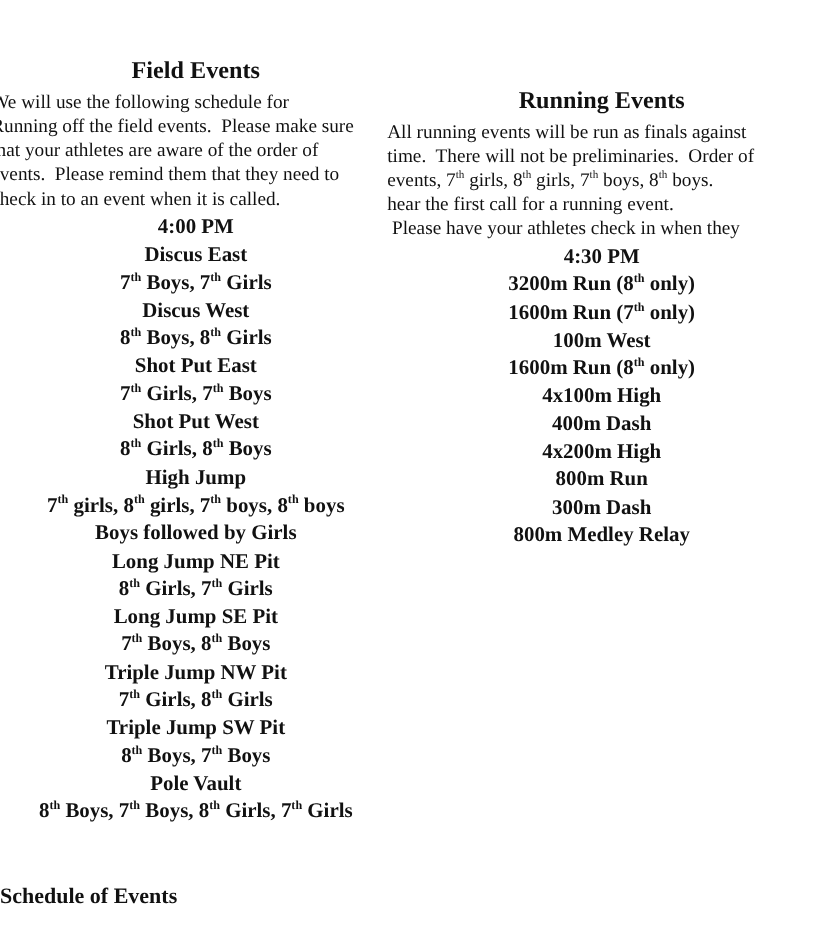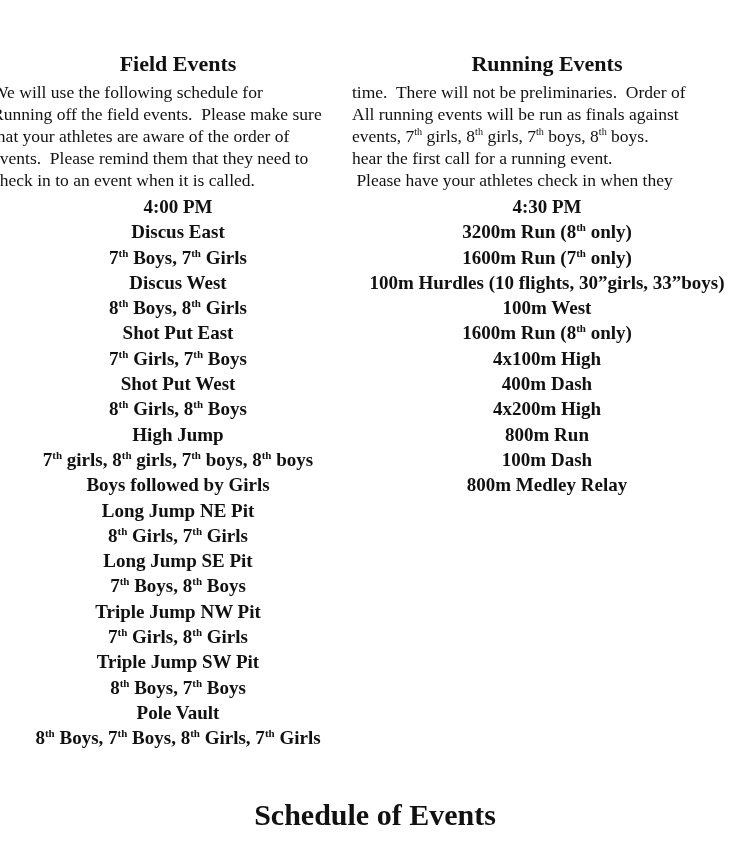--- a/index.html
+++ b/index.html
@@ -6,42 +6,42 @@
   body {
     width: 750px; height: 861px;
     background: #ffffff;
     color: #111111;
     font-family: "Liberation Serif", serif;
     position: relative;
     overflow: hidden;
   }
   .column { position: absolute; top: 50px; }
   #field-column   { left: -8px;  width: 372px; }
-  #running-column { left: 352px; width: 390px; }
+  #running-column { left: 352px; width: 390px; margin-top: 27px; }
 
   .col-heading {
     font-size: 22px; font-weight: bold;
     text-align: center; line-height: 28px;
     margin: 0;
   }
   .intro { margin-top: 3px; }
   .intro-line {
     font-size: 17.5px; line-height: 22px;
     white-space: pre; text-align: left;
   }
   .schedule { margin-top: 3px; text-align: center; }
   .sched-line { font-size: 19px; line-height: 25.3px; font-weight: bold; }
   .sched-line.bold { font-weight: bold; }
 
   sup { font-size: 0.58em; vertical-align: super; line-height: 0; }
 
   .footer-heading {
     position: absolute; left: 0; top: 795px; width: 750px;
-    text-align: center;
-    font-size: 30px; font-weight: bold; line-height: 40px;
+    text-align: left;
+    font-size: 20px; font-weight: bold; line-height: 40px;
     margin: 0;
   }
 </style>
 </head>
 <body>
 
 <div class="column" id="field-column">
   <h2 class="col-heading">Field Events</h2>
   <div class="intro" id="field-intro">
       <div class="intro-line">We will use the following schedule for</div>
@@ -72,35 +72,34 @@
       <div class="sched-line bold">Triple Jump SW Pit</div>
       <div class="sched-line">8<sup>th</sup> Boys, 7<sup>th</sup> Boys</div>
       <div class="sched-line bold">Pole Vault</div>
       <div class="sched-line">8<sup>th</sup> Boys, 7<sup>th</sup> Boys, 8<sup>th</sup> Girls, 7<sup>th</sup> Girls</div>
     </div>
 </div>
 
 <div class="column" id="running-column">
   <h2 class="col-heading">Running Events</h2>
   <div class="intro" id="running-intro">
+      <div class="intro-line">All running events will be run as finals against</div>
       <div class="intro-line">time.  There will not be preliminaries.  Order of</div>
-      <div class="intro-line">All running events will be run as finals against</div>
       <div class="intro-line">events, 7<sup>th</sup> girls, 8<sup>th</sup> girls, 7<sup>th</sup> boys, 8<sup>th</sup> boys.</div>
       <div class="intro-line">hear the first call for a running event.</div>
       <div class="intro-line"> Please have your athletes check in when they</div>
     </div>
   <div class="schedule" id="running-schedule">
       <div class="sched-line bold">4:30 PM</div>
       <div class="sched-line">3200m Run (8<sup>th</sup> only)</div>
       <div class="sched-line">1600m Run (7<sup>th</sup> only)</div>
-      <div class="sched-line">100m Hurdles (10 flights, 30”girls, 33”boys)</div>
       <div class="sched-line">100m West</div>
       <div class="sched-line">1600m Run (8<sup>th</sup> only)</div>
       <div class="sched-line">4x100m High</div>
       <div class="sched-line">400m Dash</div>
       <div class="sched-line">4x200m High</div>
       <div class="sched-line">800m Run</div>
-      <div class="sched-line">100m Dash</div>
+      <div class="sched-line">300m Dash</div>
       <div class="sched-line">800m Medley Relay</div>
     </div>
 </div>
 
 <h1 class="footer-heading">Schedule of Events</h1>
 
 </body></html>

